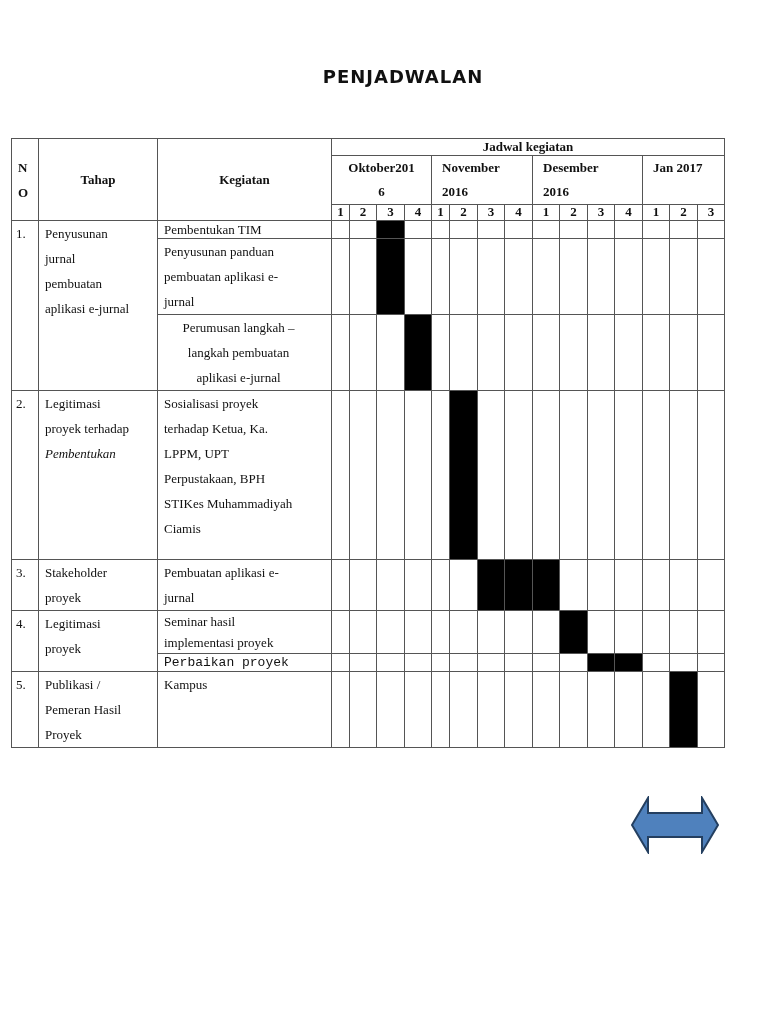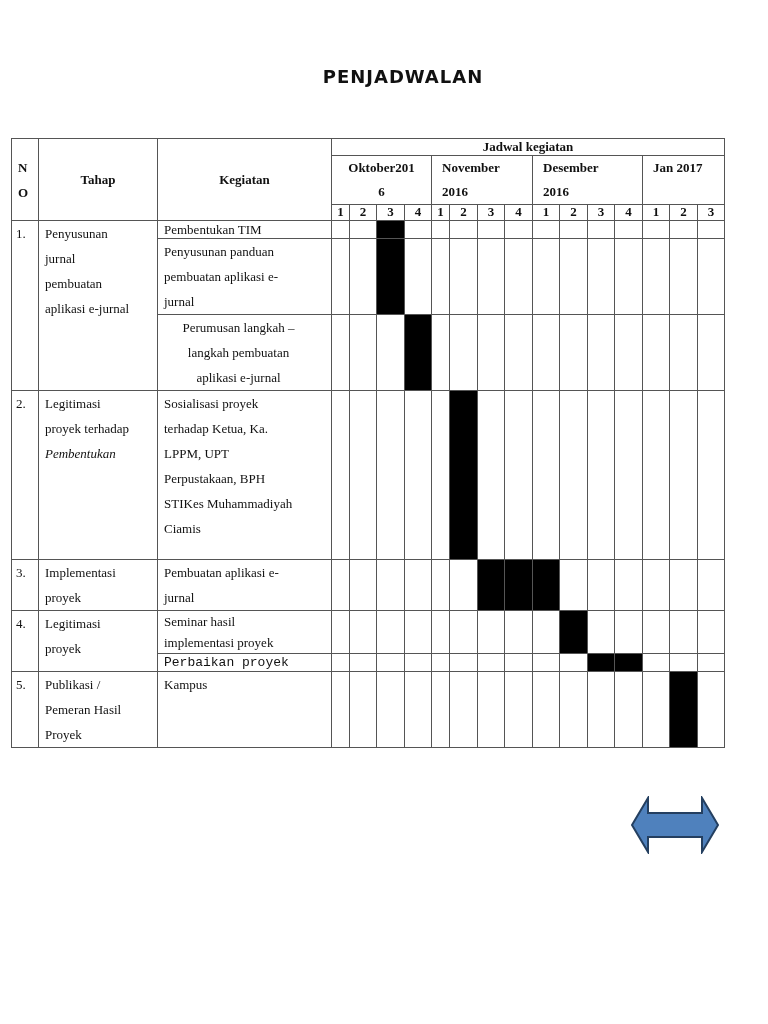--- a/index.html
+++ b/index.html
@@ -152,21 +152,21 @@
         <td class="cell"></td>
         <td class="cell"></td>
         <td class="cell"></td>
         <td class="cell"></td>
         <td class="cell"></td>
         <td class="cell"></td>
         <td class="cell"></td>
       </tr>
       <tr style="height: 42px;">
         <td rowspan="1" class="no">3.</td>
-        <td rowspan="1" class="tahap"><span>Implementasi</span><br><span>proyek</span></td>
+        <td rowspan="1" class="tahap"><span>Stakeholder</span><br><span>proyek</span></td>
         <td class="keg"><span>Pembuatan aplikasi e-</span><br><span>jurnal</span></td>
         <td class="cell"></td>
         <td class="cell"></td>
         <td class="cell"></td>
         <td class="cell"></td>
         <td class="cell"></td>
         <td class="cell"></td>
         <td class="cell on"></td>
         <td class="cell on"></td>
         <td class="cell on"></td>

